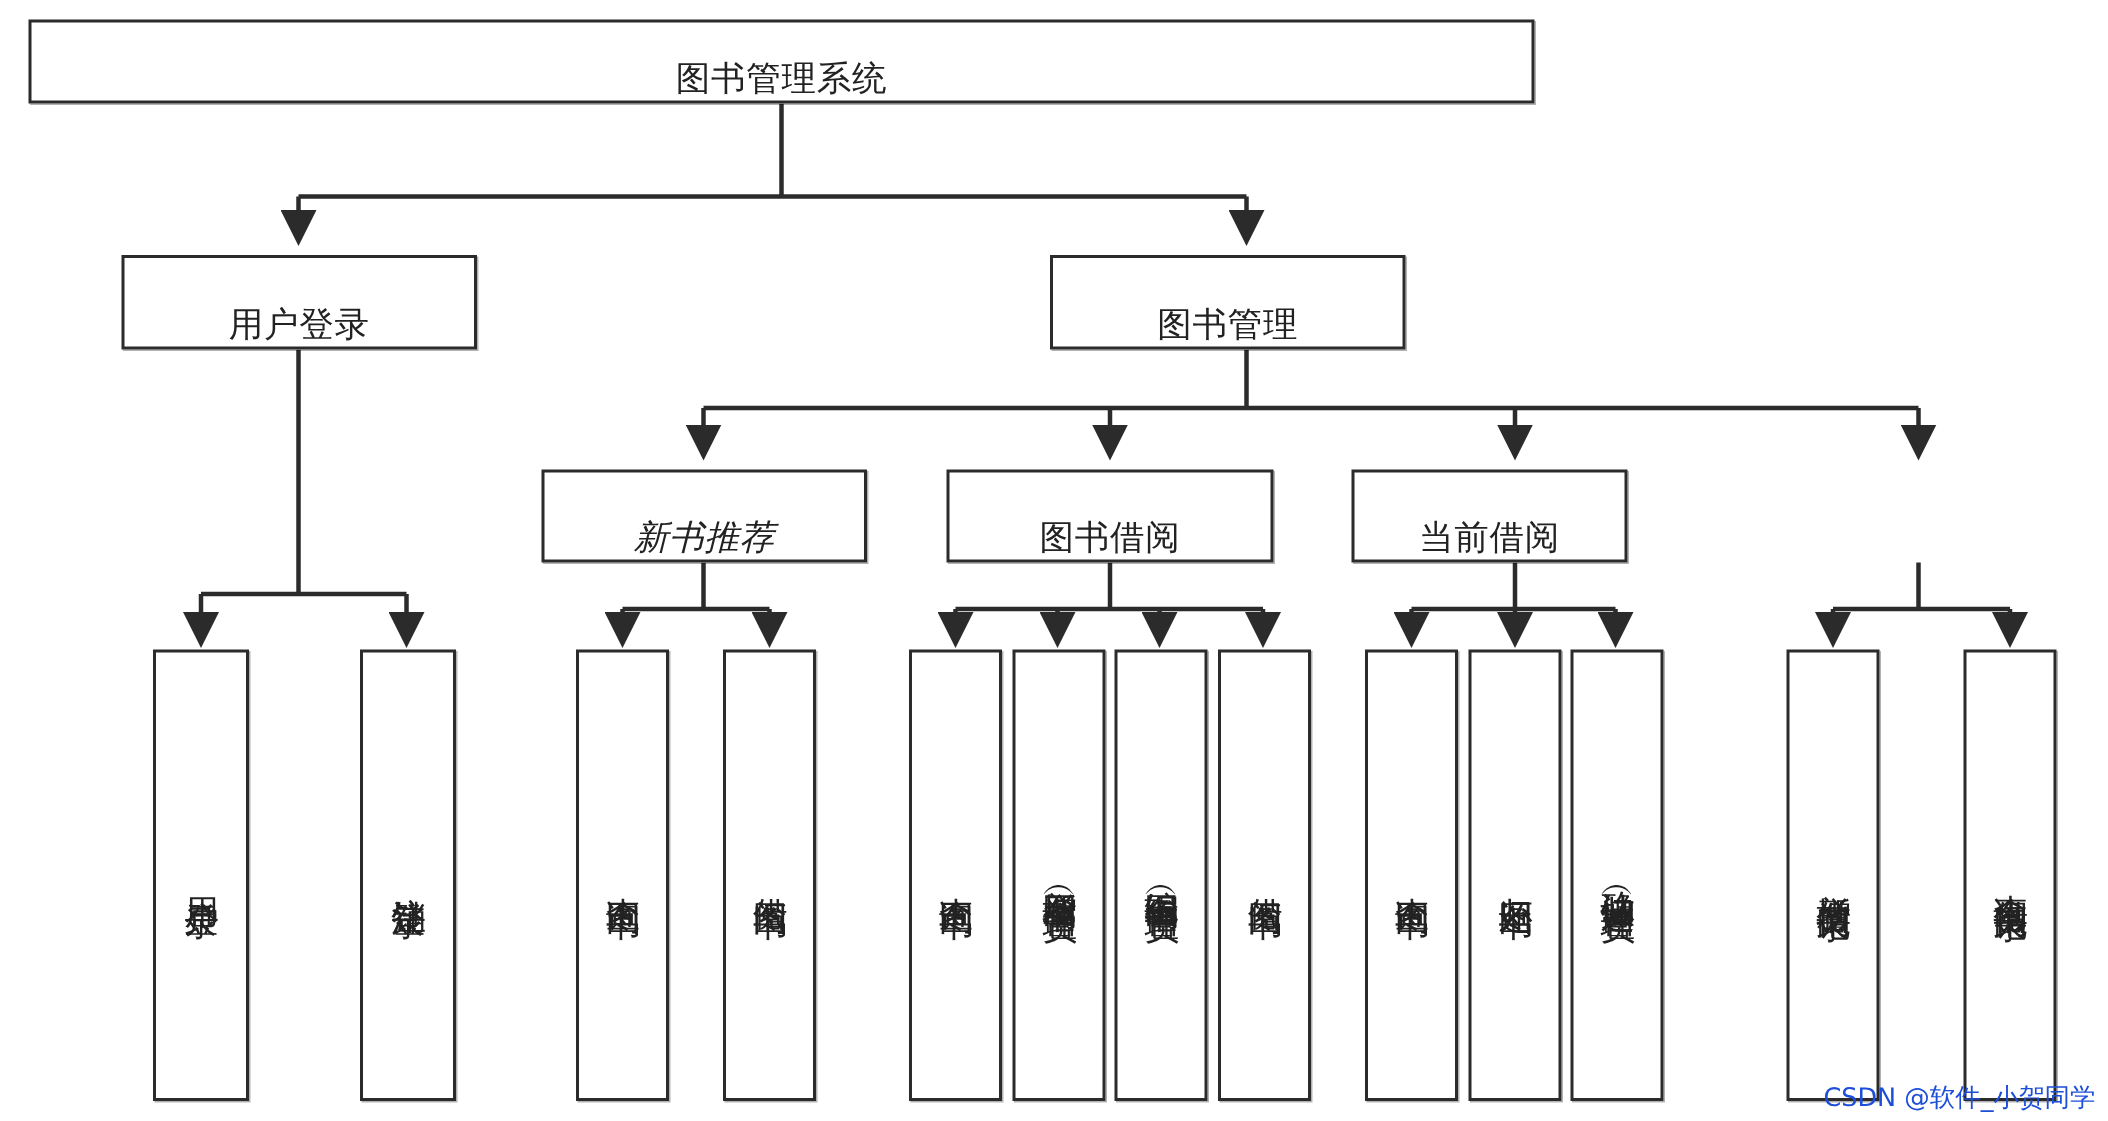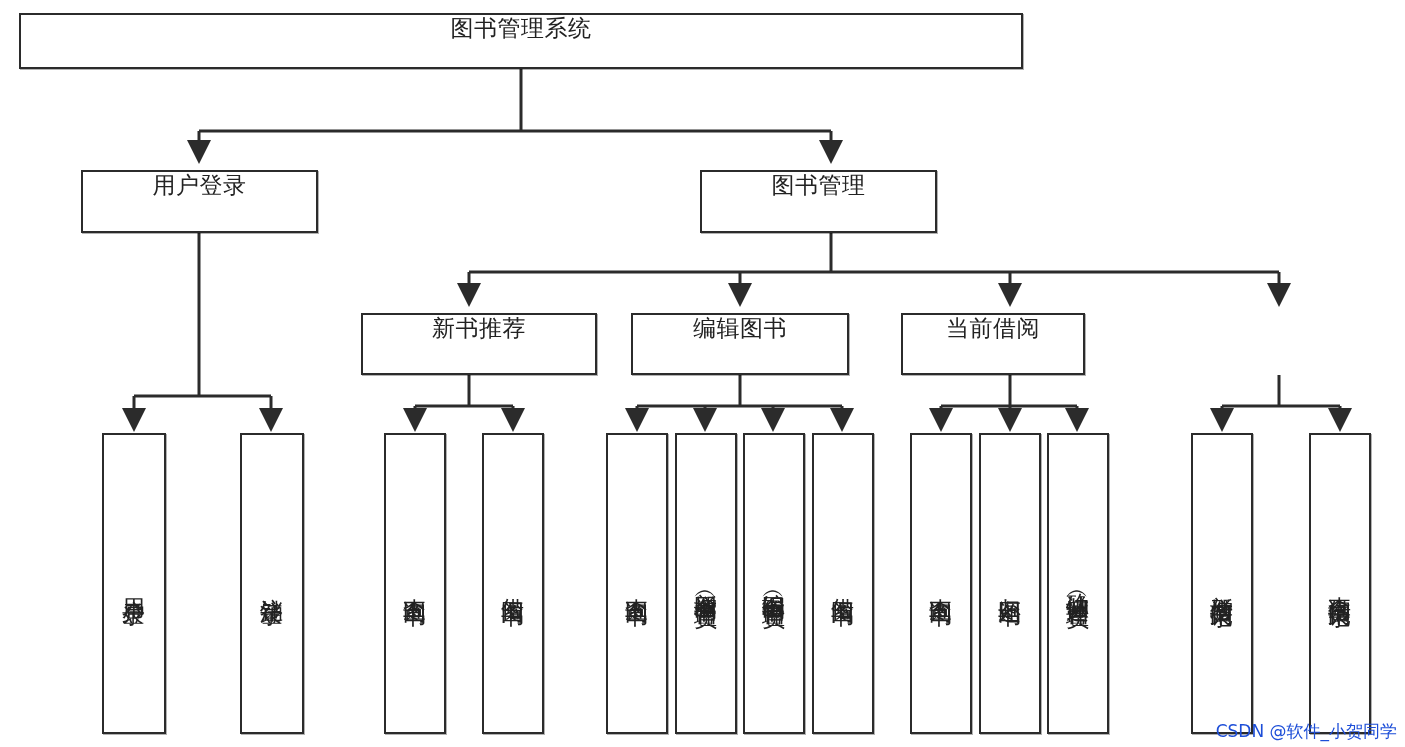--- a/index.html
+++ b/index.html
@@ -25,21 +25,21 @@
     width: 1405px;
     height: 747px;
     pointer-events: none;
   }
   .node {
     position: absolute;
     box-sizing: border-box;
     background: #ffffff;
     border: 2px solid #2b2b2b;
     display: flex;
-    align-items: flex-start;
+    align-items: flex-end;
     justify-content: center;
     color: #222222;
     box-shadow: 1px 1px 0 rgba(0,0,0,0.30);
   }
   .node .label {
     display: block;
     text-align: center;
     line-height: 1.18;
     letter-spacing: 0.5px;
   }
@@ -135,26 +135,26 @@
   </div>
 
   <div class="node h" style="left:81px; top:170px; width:237px; height:63px;">
     <span class="label">用户登录</span>
   </div>
 
   <div class="node h" style="left:700px; top:170px; width:237px; height:63px;">
     <span class="label">图书管理</span>
   </div>
 
-  <div class="node h" style="left:361px; top:313px; width:236px; height:62px;">
+  <div class="node h" style="left:361px; top:313px; width:217px; height:62px;font-style:italic;">
     <span class="label">新书推荐</span>
   </div>
 
   <div class="node h" style="left:631px; top:313px; width:218px; height:62px;">
-    <span class="label">编辑图书</span>
+    <span class="label">图书借阅</span>
   </div>
 
   <div class="node h" style="left:901px; top:313px; width:184px; height:62px;">
     <span class="label">当前借阅</span>
   </div>
 
 
   <div class="node v" style="left:102px; top:433px; width:64px; height:301px;">
     <span class="label">用户登录</span>
   </div>

